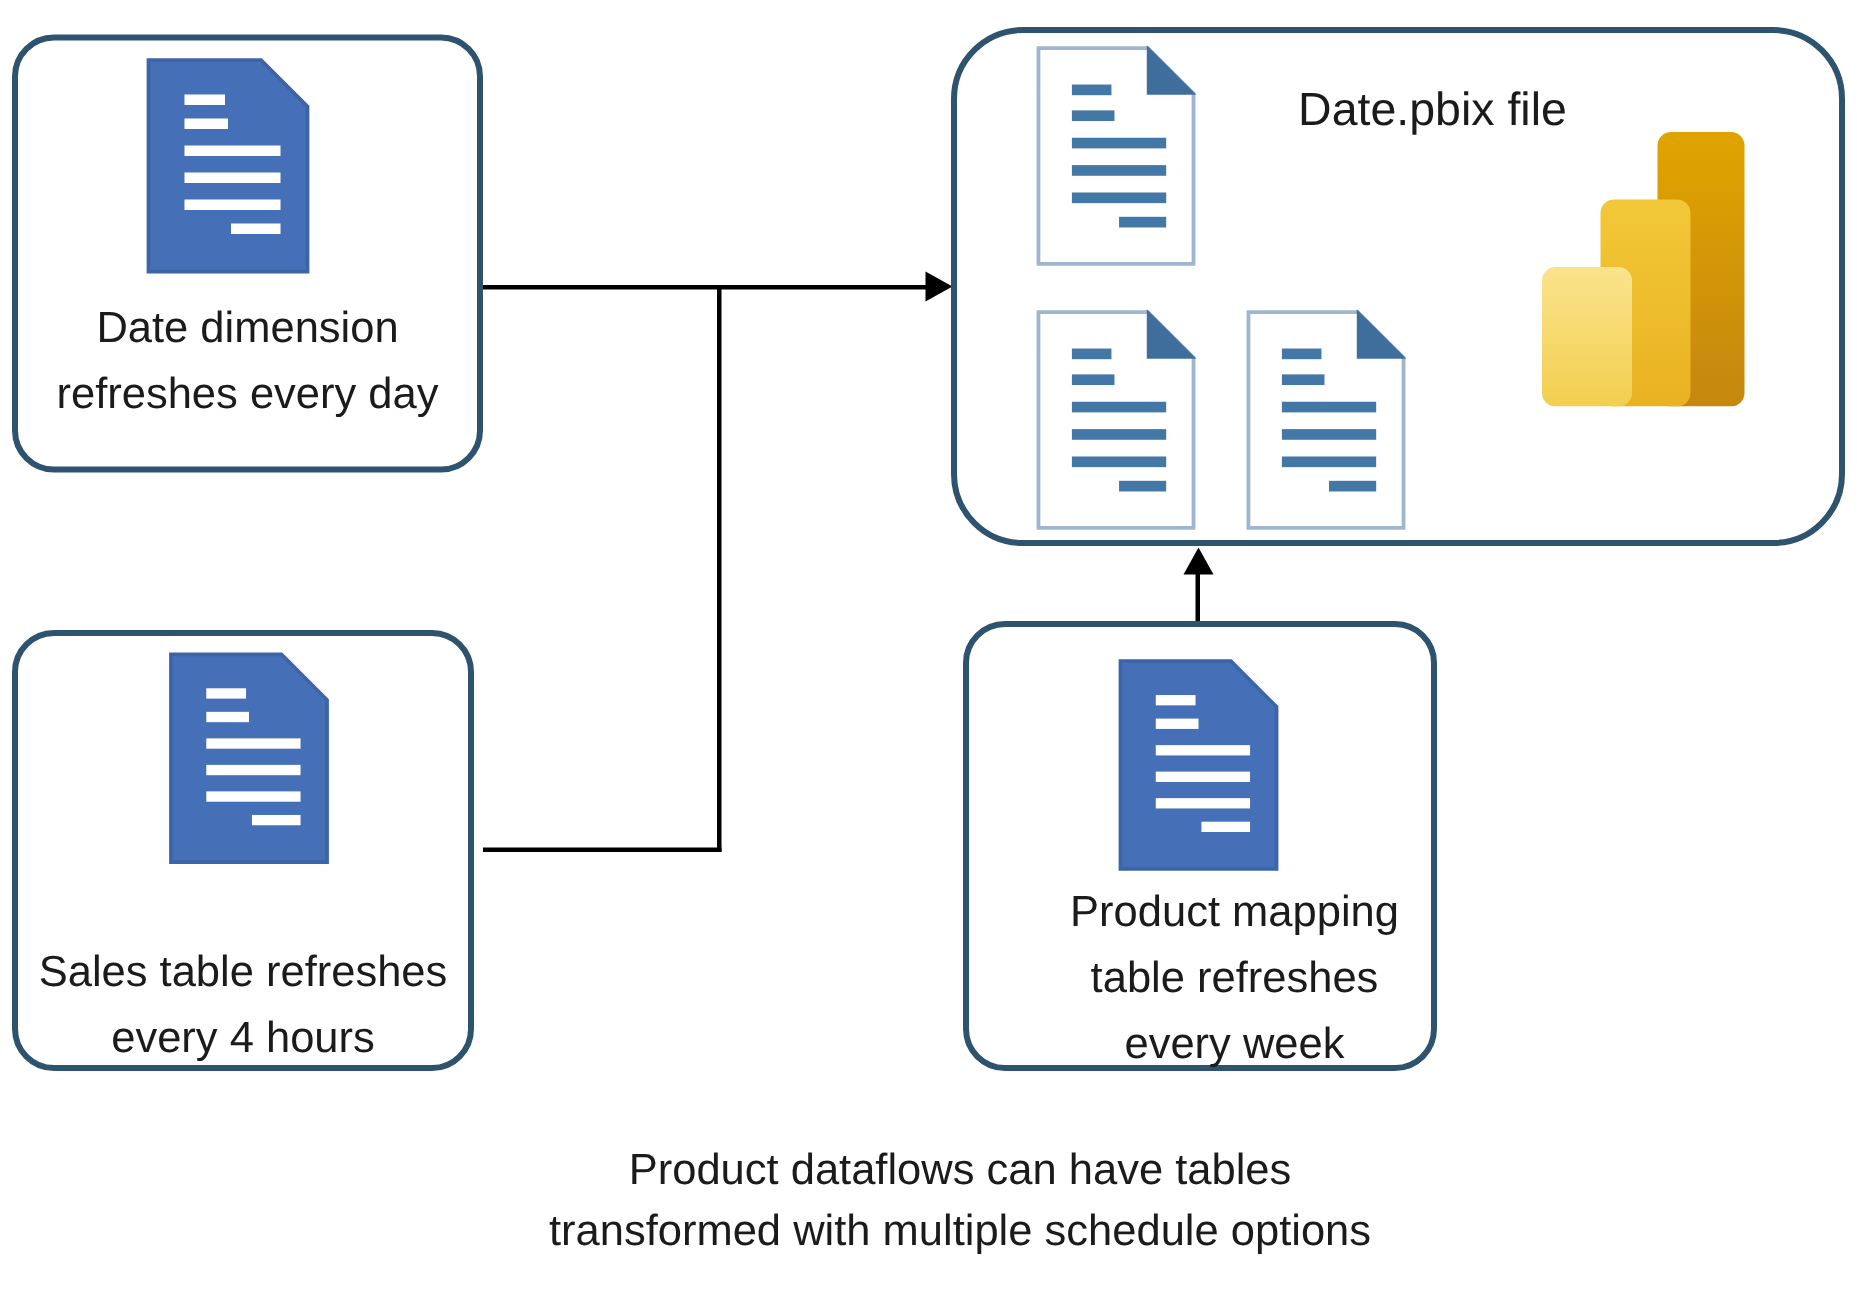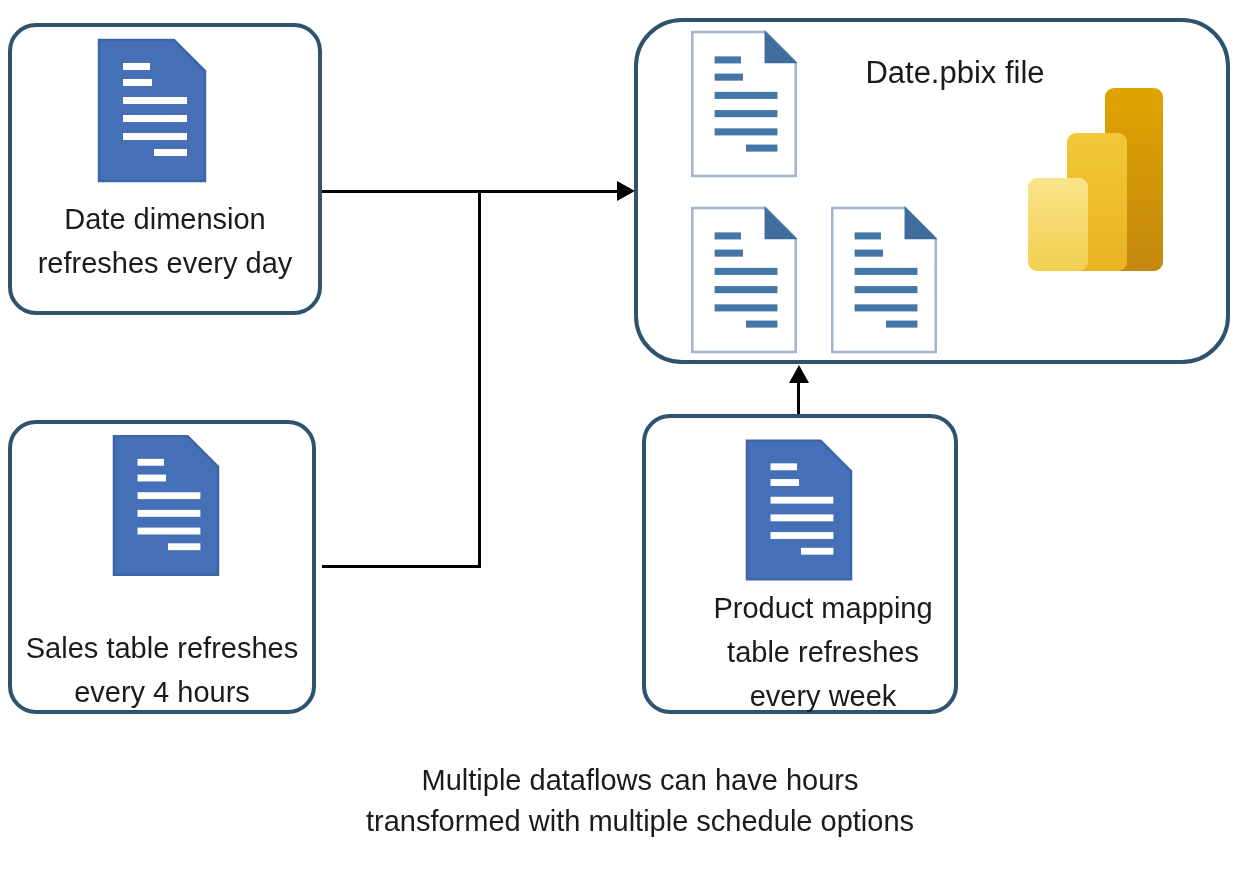--- a/index.html
+++ b/index.html
@@ -169,16 +169,16 @@
       <linearGradient id="gLight" x1="0" y1="0" x2="0" y2="1">
         <stop offset="0" stop-color="#FAE38C"></stop>
         <stop offset="1" stop-color="#F2CF4F"></stop>
       </linearGradient>
     </defs>
     <rect x="80" y="0" width="58" height="183" rx="9" fill="url(#gTall)"></rect>
     <rect x="42" y="45" width="60" height="138" rx="9" fill="url(#gMid)"></rect>
     <rect x="3" y="90" width="60" height="93" rx="9" fill="url(#gLight)"></rect>
   </svg>
 
-  <div class="caption" style="left:290px; top:760px; width:700px;">Multiple dataflows can have hours
+  <div class="caption" style="left:290px; top:760px; width:700px;">Product dataflows can have tables
 transformed with multiple schedule options</div>
 
 </div>
 
 </body></html>

